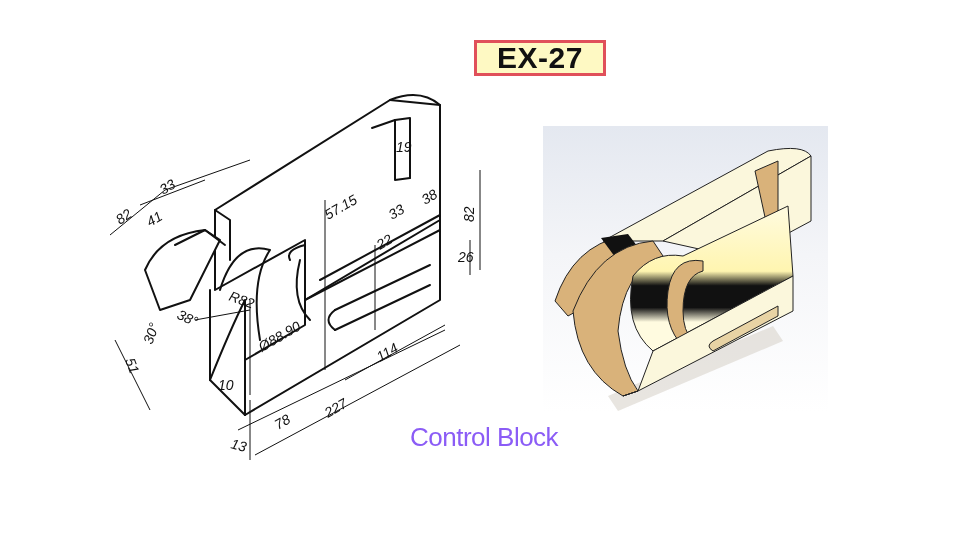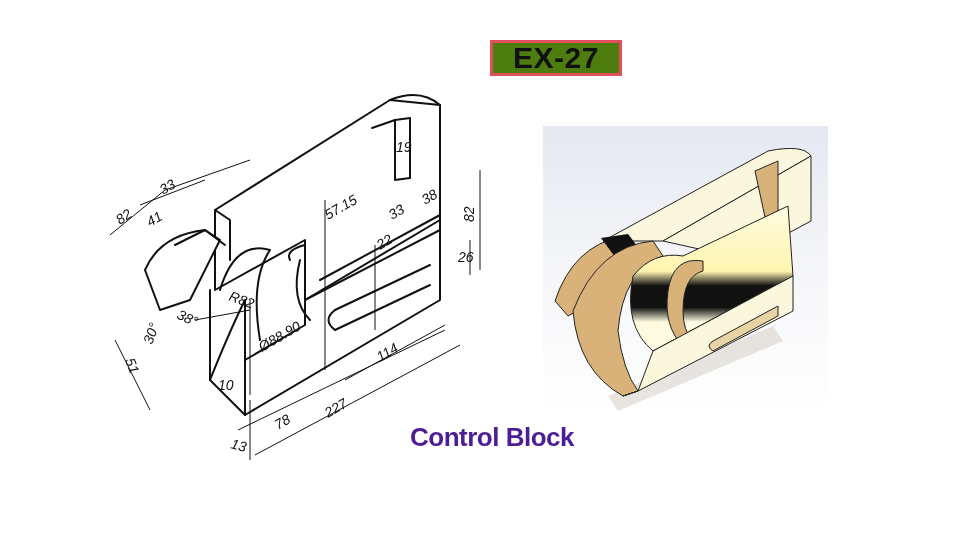--- a/index.html
+++ b/index.html
@@ -1,22 +1,22 @@
 <!DOCTYPE html>
 <html><head>
 <meta charset="utf-8">
 <style>
   html,body{margin:0;padding:0;background:#ffffff;}
   body{width:960px;height:540px;position:relative;overflow:hidden;font-family:"Liberation Sans",sans-serif;}
-  .title-box{position:absolute;left:490px;top:40px;width:132px;height:36px;border:3px solid #e0505a;box-sizing:border-box;background:#4d7c0f;display:flex;align-items:flex-start;justify-content:center;}
+  .title-box{position:absolute;left:474px;top:40px;width:132px;height:36px;border:3px solid #e0505a;box-sizing:border-box;background:#fef9c3;display:flex;align-items:flex-start;justify-content:center;}
   .title-text{font-family:"Liberation Sans",sans-serif;font-weight:bold;font-size:30px;letter-spacing:0.5px;color:#111;line-height:1;}
   .drawing{position:absolute;left:95px;top:80px;width:420px;height:390px;}
   .drawing svg{width:100%;height:100%;}
   .dim{font-family:"Liberation Sans",sans-serif;font-size:14px;font-style:italic;fill:#111;}
-  .caption{position:absolute;left:410px;top:422px;font-family:"Liberation Sans",sans-serif;font-weight:bold;font-size:26px;color:#4c1d95;letter-spacing:-0.5px;}
+  .caption{position:absolute;left:410px;top:422px;font-family:"Liberation Sans",sans-serif;font-weight:normal;font-size:26px;color:#8b5cf6;letter-spacing:-0.5px;}
   .render{position:absolute;left:543px;top:126px;width:285px;height:286px;background:linear-gradient(180deg,#e4e8f0 0%,#f4f5f8 45%,#ffffff 100%);}
   .render svg{width:100%;height:100%;}
 </style>
 </head>
 <body>
 
 <div class="title-box">
   <span class="title-text">EX-27</span>
 </div>
 

